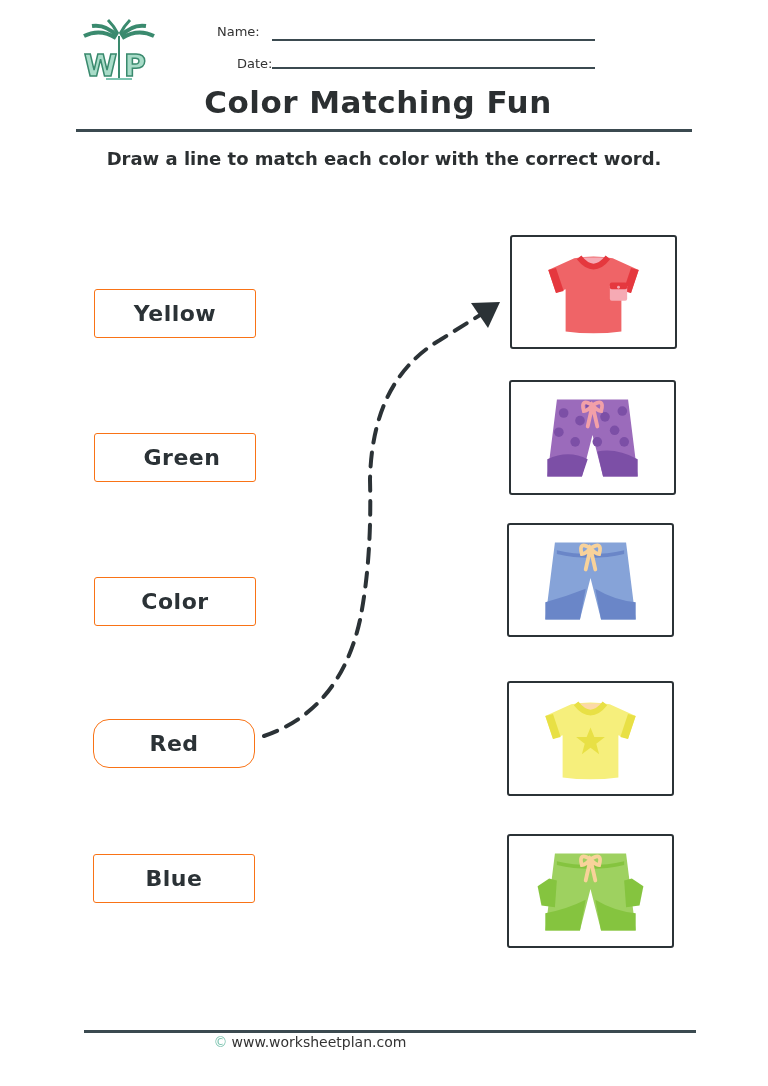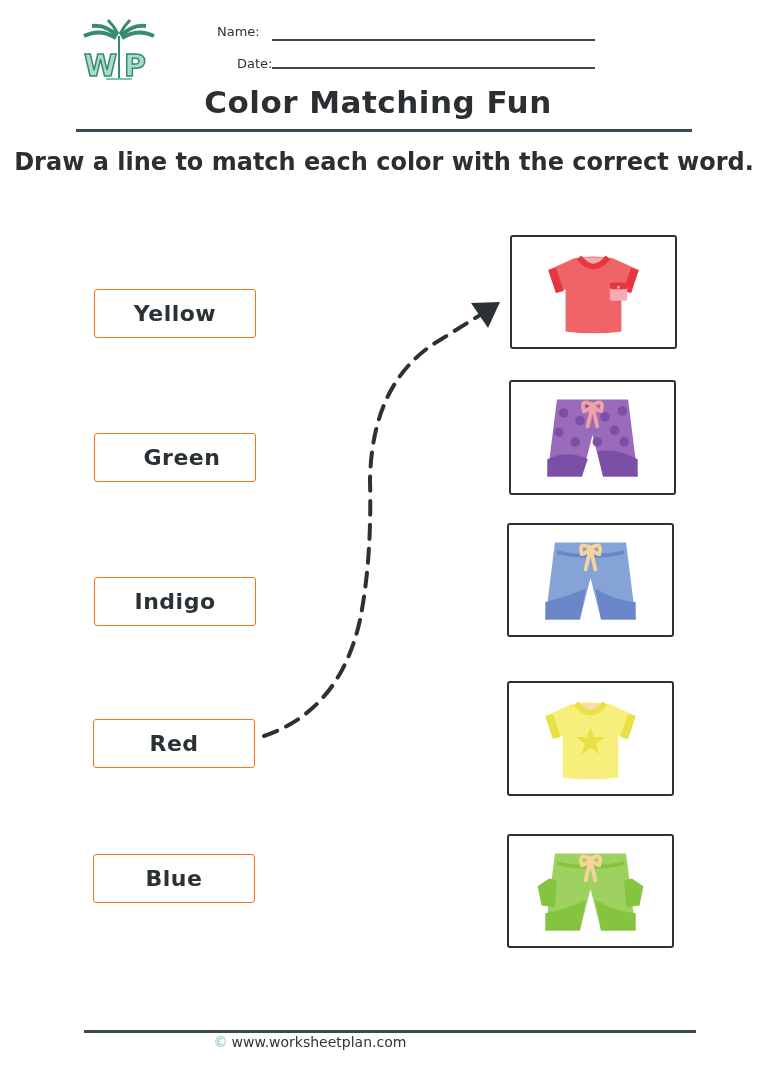--- a/index.html
+++ b/index.html
@@ -3,21 +3,21 @@
 <meta charset="utf-8">
 <style>
   html, body { margin:0; padding:0; background:#ffffff; }
   body { width:768px; height:1086px; position:relative; overflow:hidden; font-family:"DejaVu Sans", sans-serif; color:#2b3236; }
   .abs { position:absolute; }
   .logo { left:80px; top:18px; width:78px; height:64px; }
   .field-label { font-size:13px; color:#333; font-family:"DejaVu Sans", sans-serif; }
   .field-line { height:2px; background:#3b4a50; }
   .title { left:0; width:756px; top:84px; text-align:center; font-size:31px; font-weight:bold; color:#2b2f31; letter-spacing:0.5px; }
   .title-rule { left:76px; top:129px; width:616px; height:3px; background:#3b4a50; }
-  .instr { left:0; width:768px; top:148px; text-align:center; font-size:24px; font-weight:bold; color:#2b2f31; }
+  .instr { left:0; width:768px; top:148px; text-align:center; font-size:18px; font-weight:bold; color:#2b2f31; }
   .word-box { position:absolute; width:162px; height:49px; border:1px solid #f97316; border-radius:3px; box-sizing:border-box; display:flex; align-items:center; justify-content:center; font-family:"DejaVu Sans", sans-serif; font-weight:900; font-size:22px; color:#2b3236; letter-spacing:0.5px; background:#fff; cursor:pointer; }
   .pic-box { position:absolute; width:167px; height:112px; border:2px solid #2b3236; border-radius:3px; box-sizing:border-box; background:#fff; cursor:pointer; display:flex; align-items:center; justify-content:center; }
   .pic-box svg { width:125px; height:95px; }
   .footer-rule { left:84px; top:1030px; width:612px; height:3px; background:#3b4a50; }
   .footer { left:0; width:620px; top:1034px; text-align:center; font-size:14px; color:#333; }
   .copy { color:#7cc4b0; margin-right:4px; }
 </style>
 </head>
 <body>
 
@@ -46,23 +46,23 @@
 
 <div class="abs instr">Draw a line to match each color with the correct word.</div>
 
 <div class="word-box" style="left:94px; top:289px;">
     <span>Yellow</span>
   </div>
 <div class="word-box" style="left:94px; top:433px;padding-left:14px;">
     <span>Green</span>
   </div>
 <div class="word-box" style="left:94px; top:577px;">
-    <span>Indigo</span>
+    <span>Color</span>
   </div>
-<div class="word-box" style="left:93px; top:719px;">
+<div class="word-box" style="left:93px; top:719px;border-radius:16px;">
     <span>Red</span>
   </div>
 <div class="word-box" style="left:93px; top:837px;margin-top:17px;">
     <span>Blue</span>
   </div>
 
 <div class="pic-box" style="left:510px; top:235px; height:114px;">
   <svg viewBox="0 0 130 95">
     <path d="M45 12 Q65 8 85 12 L112 24 L104 48 L94 44 L94 88 Q65 92 36 88 L36 44 L26 48 L18 24 Z" fill="#ef6467"></path>
     <path d="M18 24 L26 22 L34 46 L26 48 Z" fill="#e5383e"></path>

